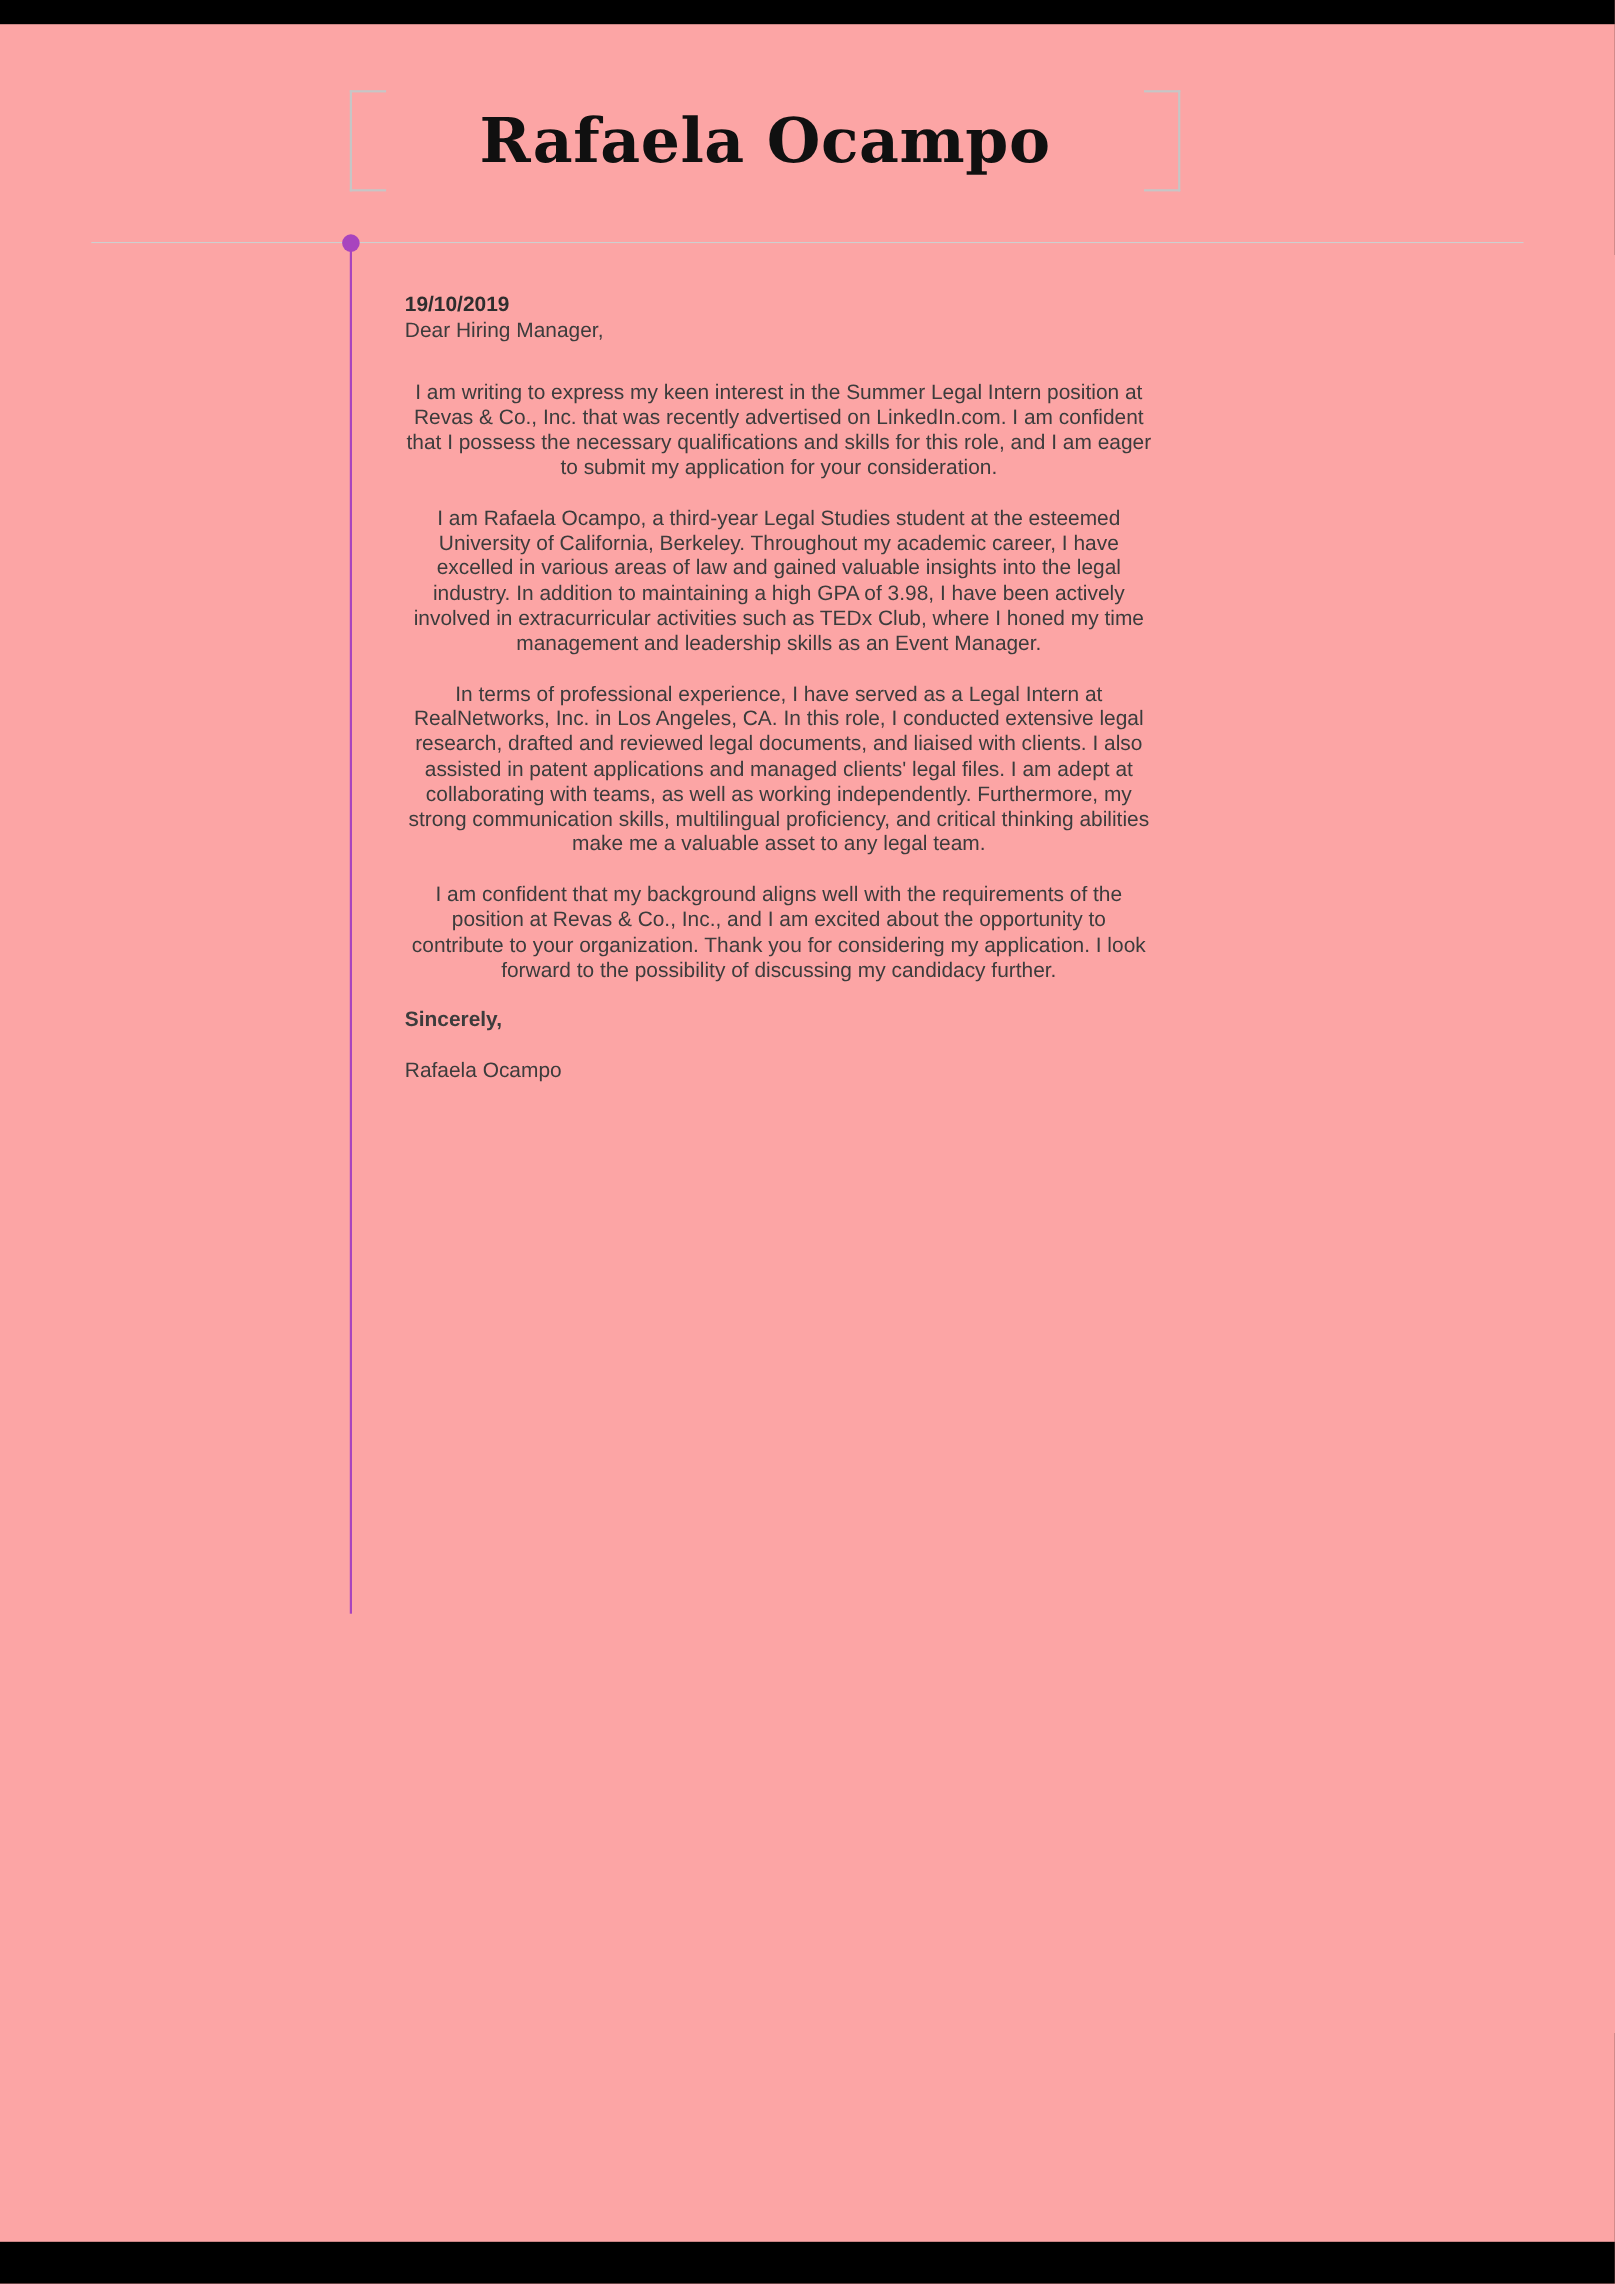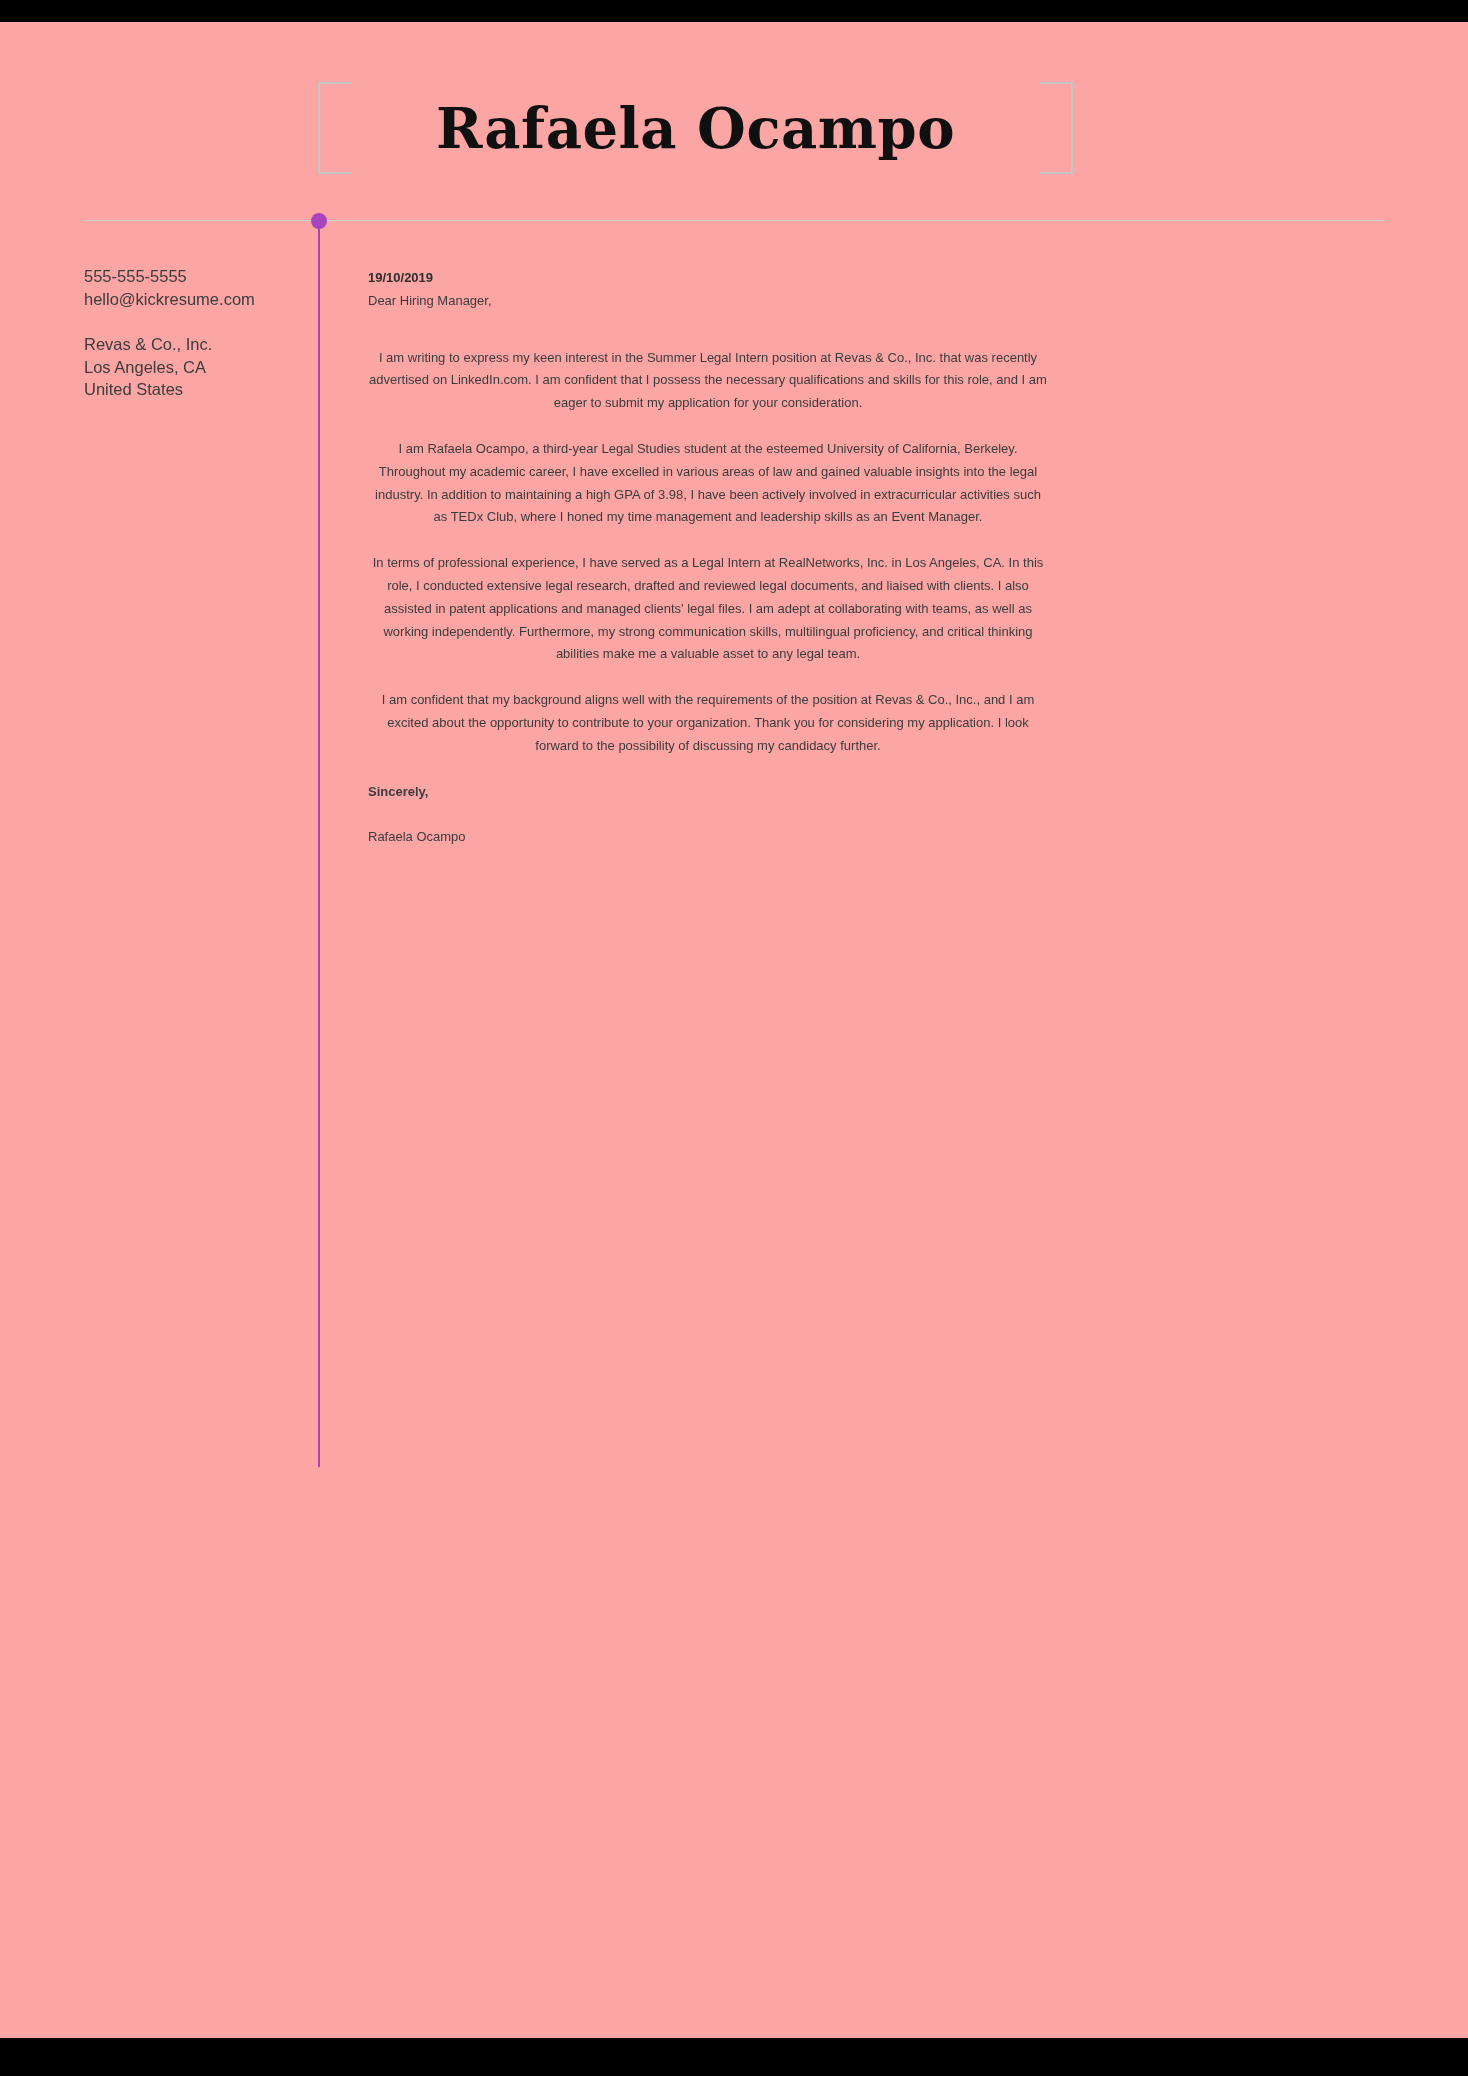--- a/index.html
+++ b/index.html
@@ -117,21 +117,21 @@
     white-space: nowrap;
   }
 
   
   .letter {
     position: absolute;
     left: 368px;
     top: 245px;
     width: 680px;
     color: #3c3c3c;
-    font-size: 13px;
+    font-size: 19px;
     line-height: 22.8px;
   }
   .letter-date {
     font-weight: 700;
     color: #2e2e2e;
   }
   .letter-subject {
     margin-bottom: 23px;
   }
   .letter-salutation {
@@ -157,31 +157,20 @@
   <div class="header">
     <div class="bracket bracket-left"></div>
     <div class="bracket bracket-right"></div>
     <div class="name">Rafaela Ocampo</div>
   </div>
 
   <div class="hrule"></div>
   <div class="timeline-dot"></div>
   <div class="timeline-line"></div>
 
-  <div class="sidebar">
-    <div class="sidebar-block">
-      <div class="sidebar-line">555-555-5555</div>
-      <div class="sidebar-line">hello@kickresume.com</div>
-    </div>
-    <div class="sidebar-block">
-      <div class="sidebar-line">Revas &amp; Co., Inc.</div>
-      <div class="sidebar-line">Los Angeles, CA</div>
-      <div class="sidebar-line">United States</div>
-    </div>
-  </div>
 
   <div class="letter">
     <div class="letter-date">19/10/2019</div>
     <div class="letter-salutation">Dear Hiring Manager,</div>
     <p class="letter-para">I am writing to express my keen interest in the Summer Legal Intern position at Revas &amp; Co., Inc. that was recently advertised on LinkedIn.com. I am confident that I possess the necessary qualifications and skills for this role, and I am eager to submit my application for your consideration.</p>
     <p class="letter-para">I am Rafaela Ocampo, a third-year Legal Studies student at the esteemed University of California, Berkeley. Throughout my academic career, I have excelled in various areas of law and gained valuable insights into the legal industry. In addition to maintaining a high GPA of 3.98, I have been actively involved in extracurricular activities such as TEDx Club, where I honed my time management and leadership skills as an Event Manager.</p>
     <p class="letter-para">In terms of professional experience, I have served as a Legal Intern at RealNetworks, Inc. in Los Angeles, CA. In this role, I conducted extensive legal research, drafted and reviewed legal documents, and liaised with clients. I also assisted in patent applications and managed clients' legal files. I am adept at collaborating with teams, as well as working independently. Furthermore, my strong communication skills, multilingual proficiency, and critical thinking abilities make me a valuable asset to any legal team.</p>
     <p class="letter-para">I am confident that my background aligns well with the requirements of the position at Revas &amp; Co., Inc., and I am excited about the opportunity to contribute to your organization. Thank you for considering my application. I look forward to the possibility of discussing my candidacy further.</p>
     <div class="letter-closing">Sincerely,</div>
     <p class="letter-signature">Rafaela Ocampo</p>

